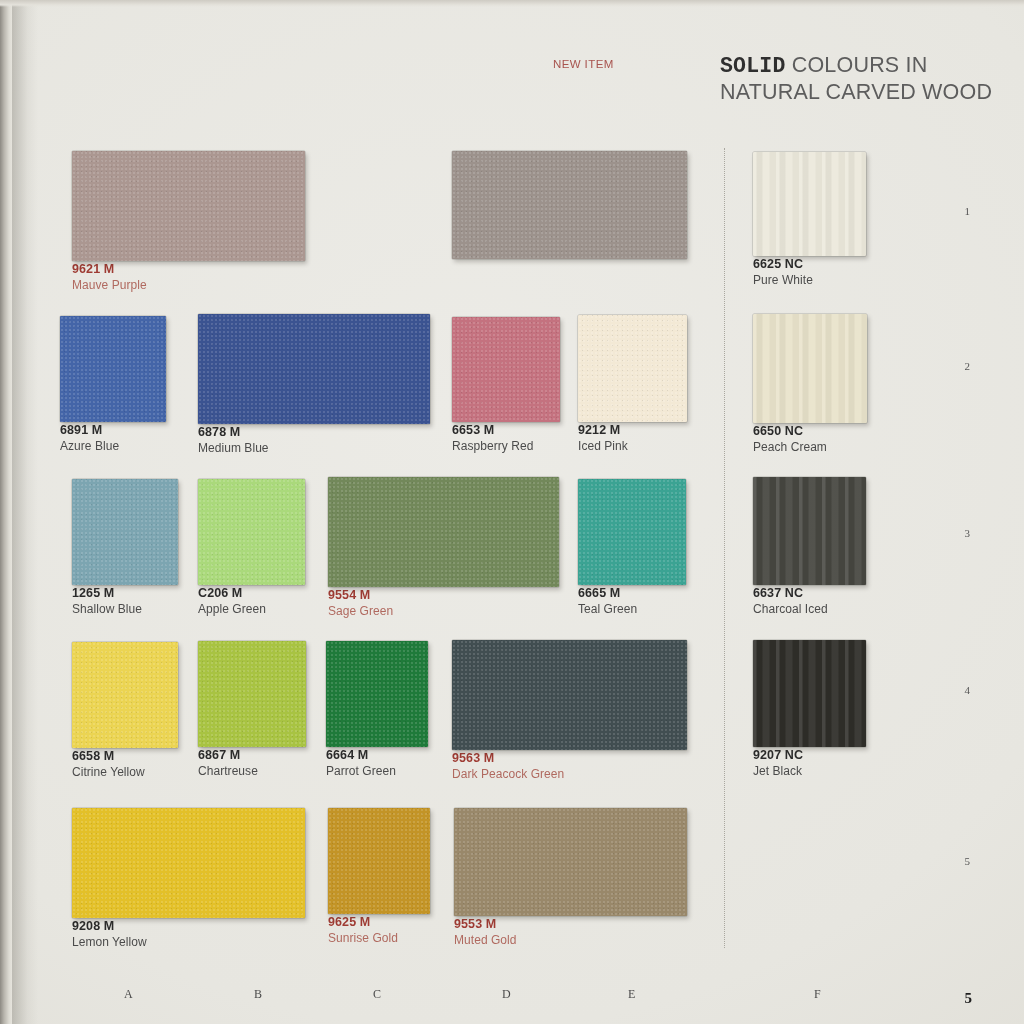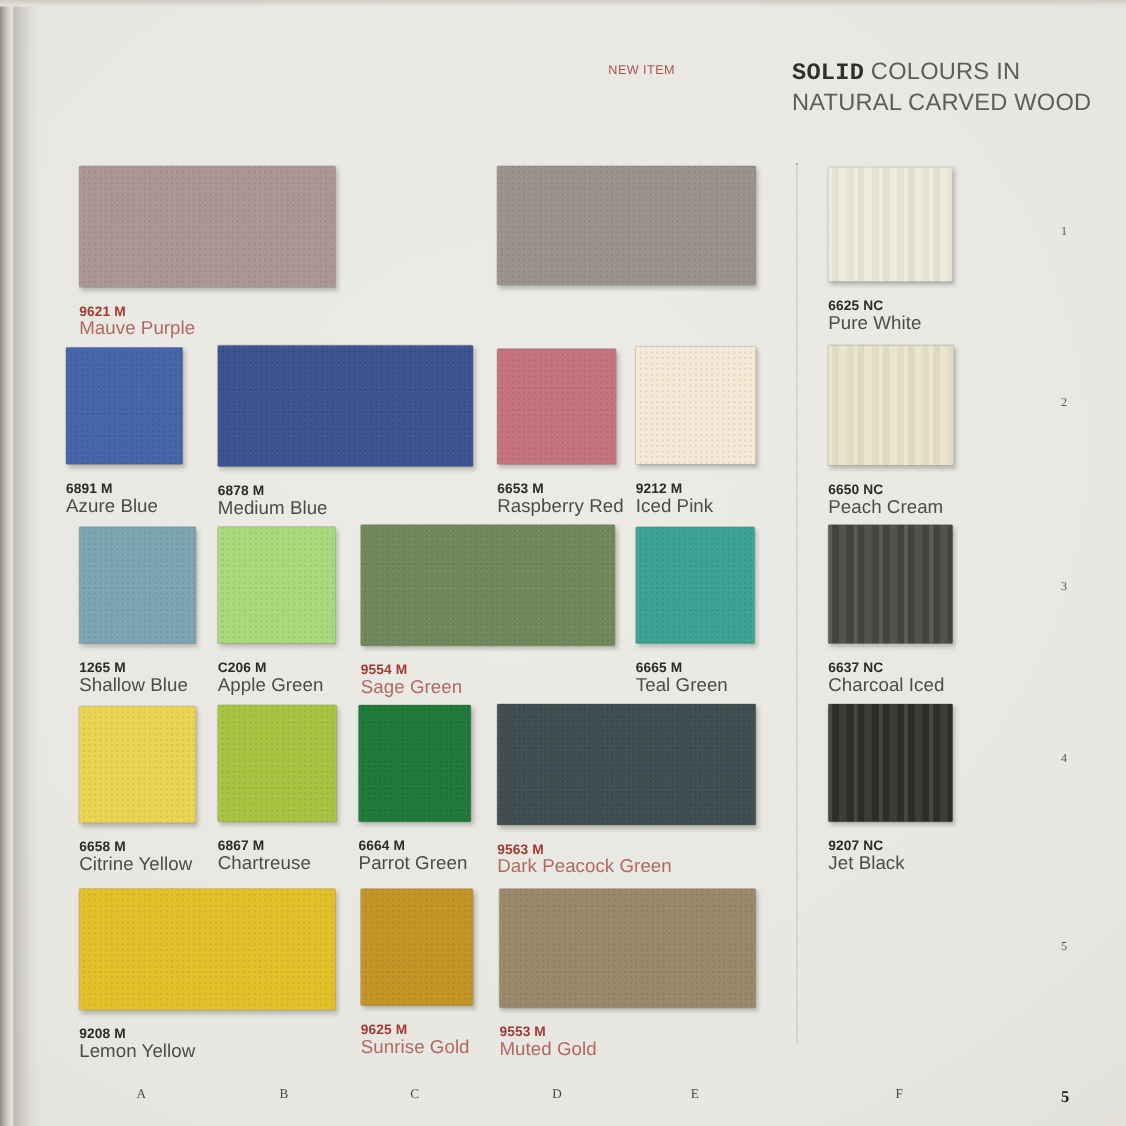--- a/index.html
+++ b/index.html
@@ -117,32 +117,32 @@
       repeating-linear-gradient(90deg,
         rgba(255,255,255,.13) 0px, rgba(255,255,255,.13) 3px,
         rgba(0,0,0,.05) 4px, rgba(0,0,0,.05) 9px,
         rgba(255,255,255,.07) 10px, rgba(255,255,255,.07) 16px,
         rgba(0,0,0,.035) 17px, rgba(0,0,0,.035) 23px);
     opacity: .9;
     pointer-events: none;
   }
 
   .swatch-caption {
-    margin-top: 14px;
+    margin-top: 0;
     white-space: nowrap;
   }
   .code {
     font-size: 12.5px;
     font-weight: 700;
     color: #2b2b2b;
     letter-spacing: .1px;
     line-height: 16px;
   }
   .name {
-    font-size: 17px;
+    font-size: 12px;
     font-weight: 400;
     color: #4b4b4b;
     letter-spacing: .05px;
     line-height: 16px;
   }
   .new .code { color: #9e3b33; }
   .new .name { color: #b0695f; }
 
   
   .row-marker {

